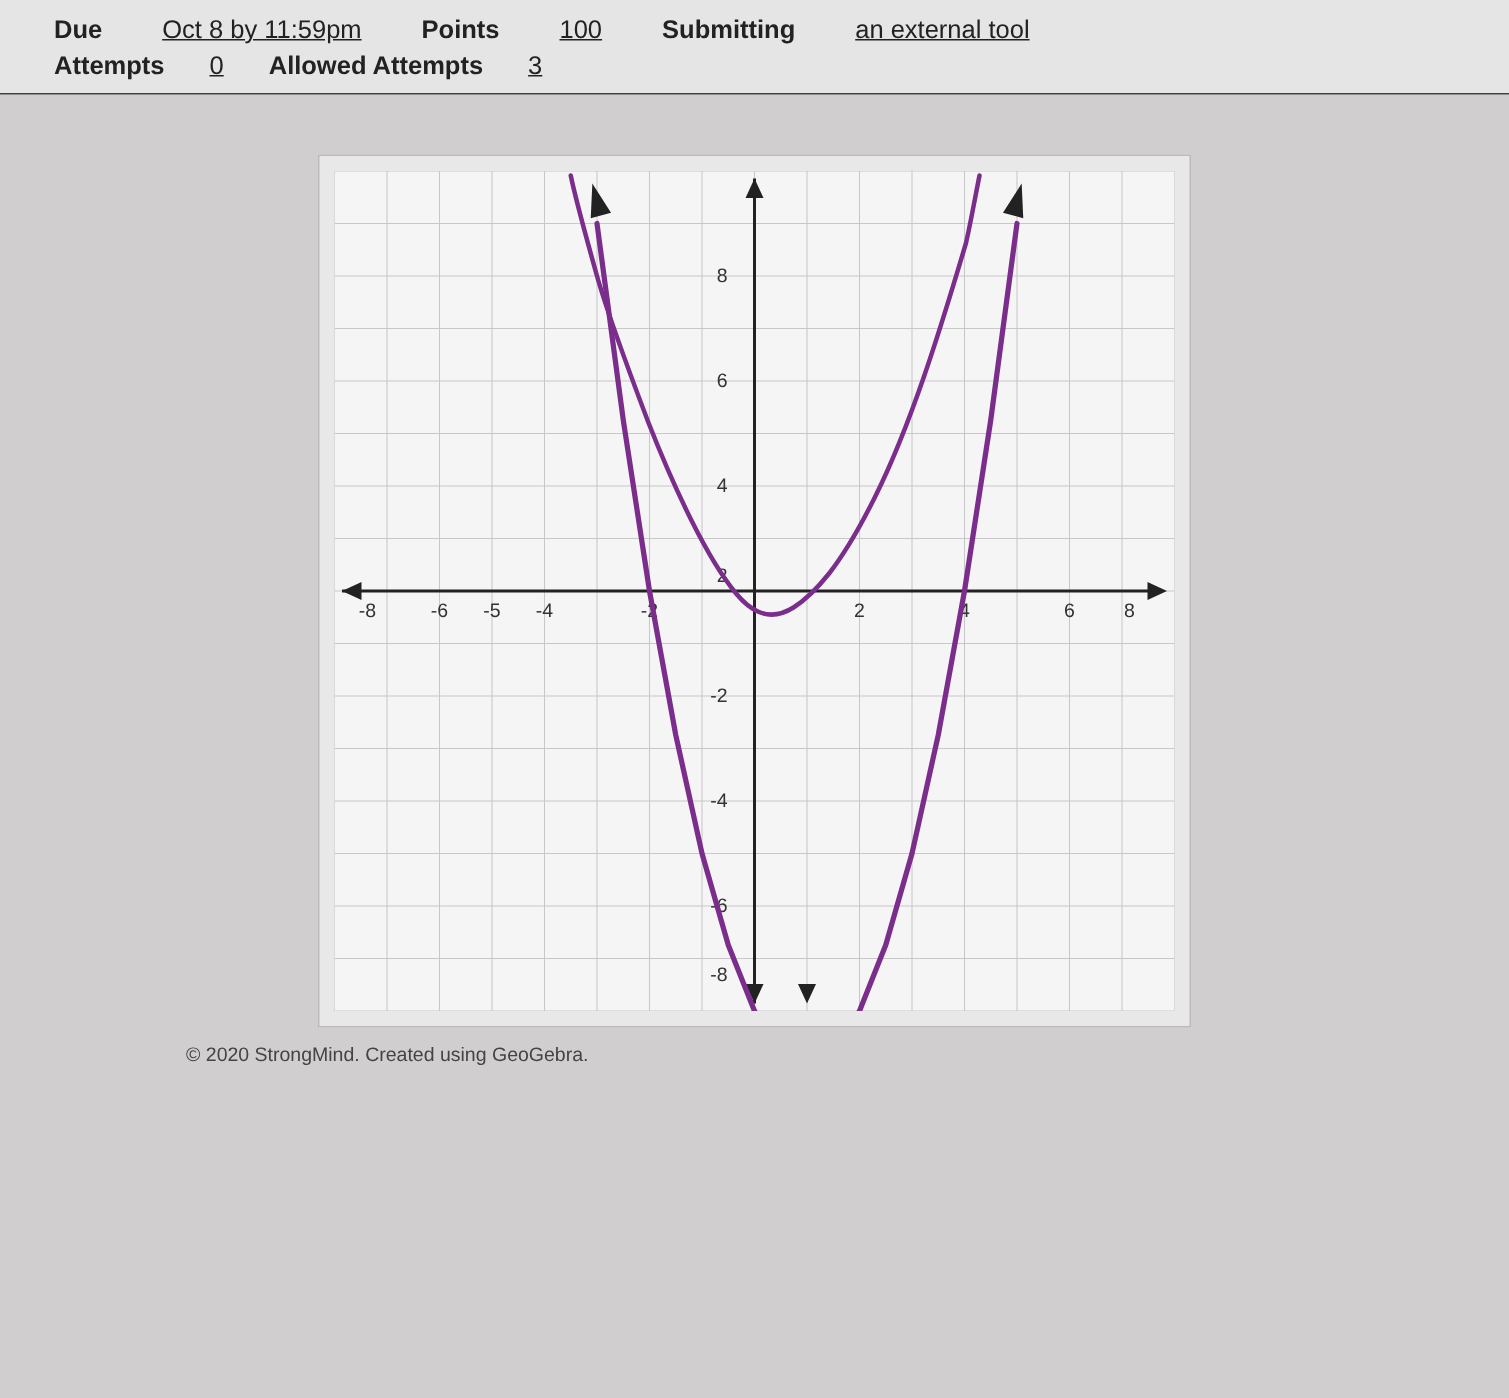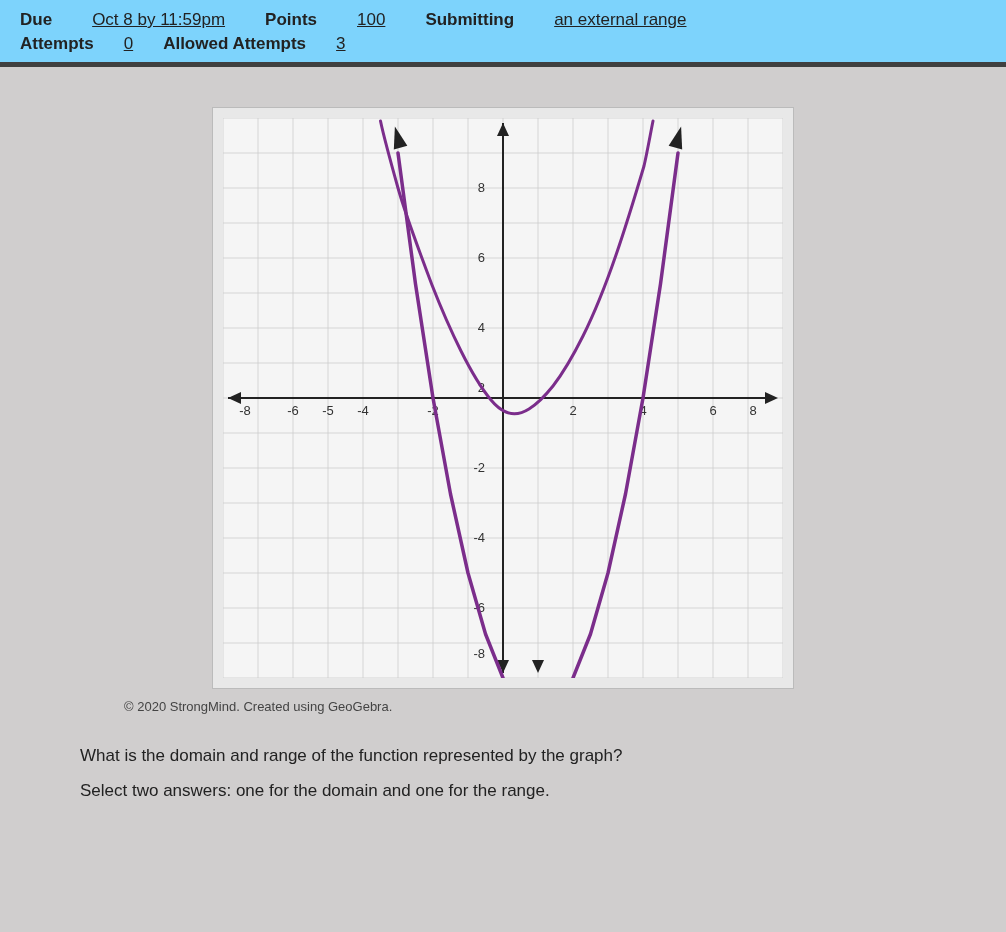--- a/index.html
+++ b/index.html
@@ -6,23 +6,23 @@
 
     body {
       background-color: #d0cece;
       font-family: Arial, sans-serif;
       width: 1006px;
       min-height: 932px;
       padding: 0;
     }
 
     .header-bar {
-      background-color: #7dd3fc;
-      border-bottom: 5px solid #404040;
-      padding: 10px 20px 8px 20px;
+      background-color: #e5e5e5;
+      border-bottom: 1px solid #404040;
+      padding: 10px 20px 8px 36px;
     }
 
     .header-row1 {
       display: flex;
       align-items: center;
       gap: 40px;
       font-size: 17px;
       margin-bottom: 4px;
     }
 
@@ -92,21 +92,21 @@
 </head>
 <body>
 
 <div class="header-bar">
   <div class="header-row1">
     <span class="header-label">Due</span>
     <span class="header-value">Oct 8 by 11:59pm</span>
     <span class="header-label">Points</span>
     <span class="header-value">100</span>
     <span class="header-label">Submitting</span>
-    <span class="header-value">an external range</span>
+    <span class="header-value">an external tool</span>
   </div>
   <div class="header-row2">
     <span class="header-label">Attempts</span>
     <span class="header-value">0</span>
     <span class="header-label">Allowed Attempts</span>
     <span class="header-value">3</span>
   </div>
 </div>
 
 <div class="content-area">
@@ -235,18 +235,14 @@
 
       <polygon points="315,555 309,542 321,542" fill="#222"></polygon>
 
     </svg>
   </div>
 
   <div class="copyright">
     <span>© 2020 StrongMind. Created using GeoGebra.</span>
   </div>
 
-  <div class="question-text">
-    <p>What is the domain and range of the function represented by the graph?</p>
-    <p>Select two answers: one for the domain and one for the range.</p>
-  </div>
 
 </div>
 
 </body></html>

